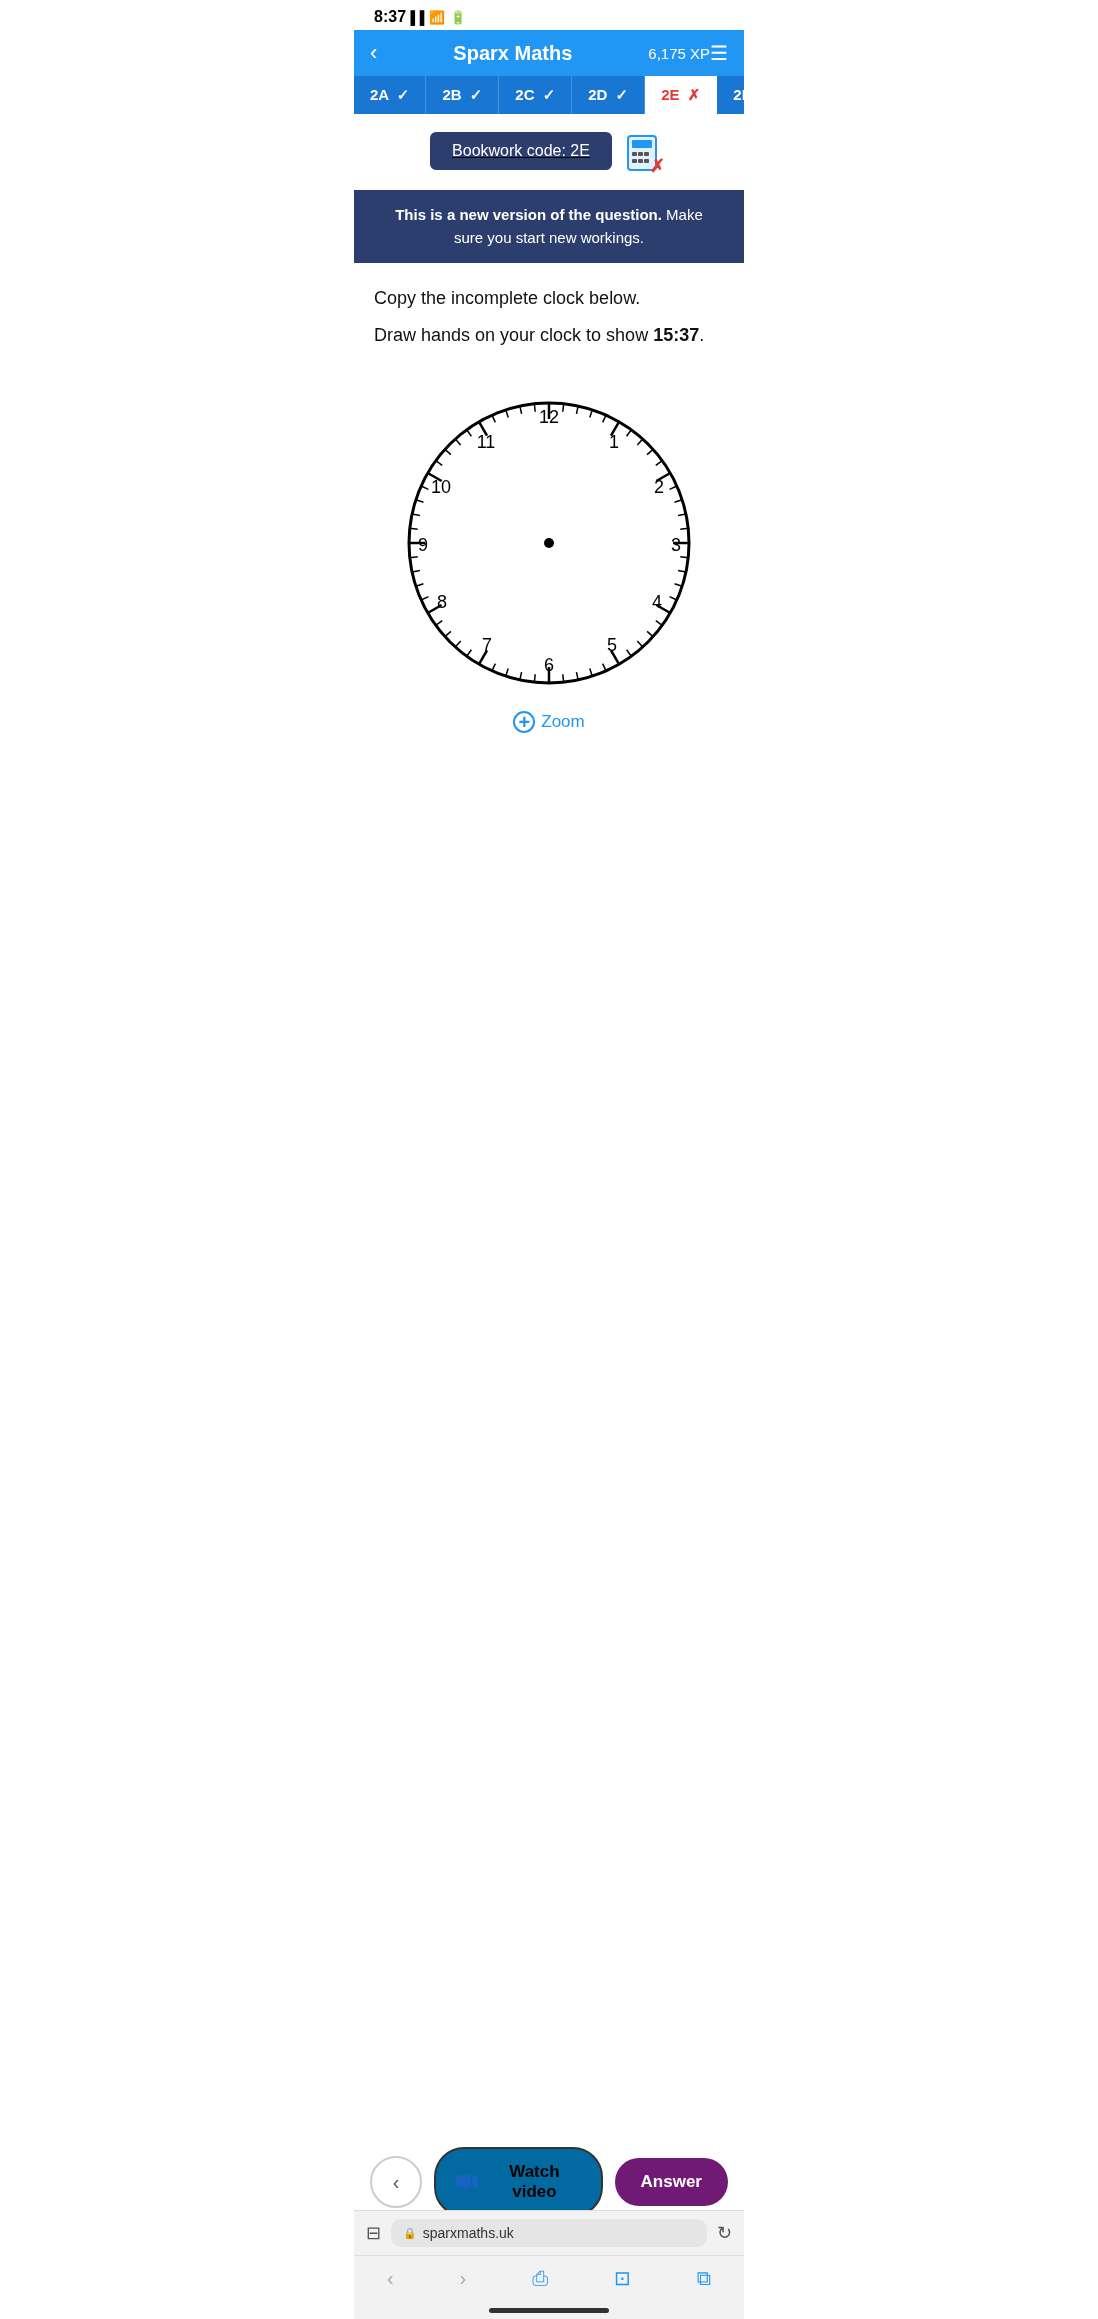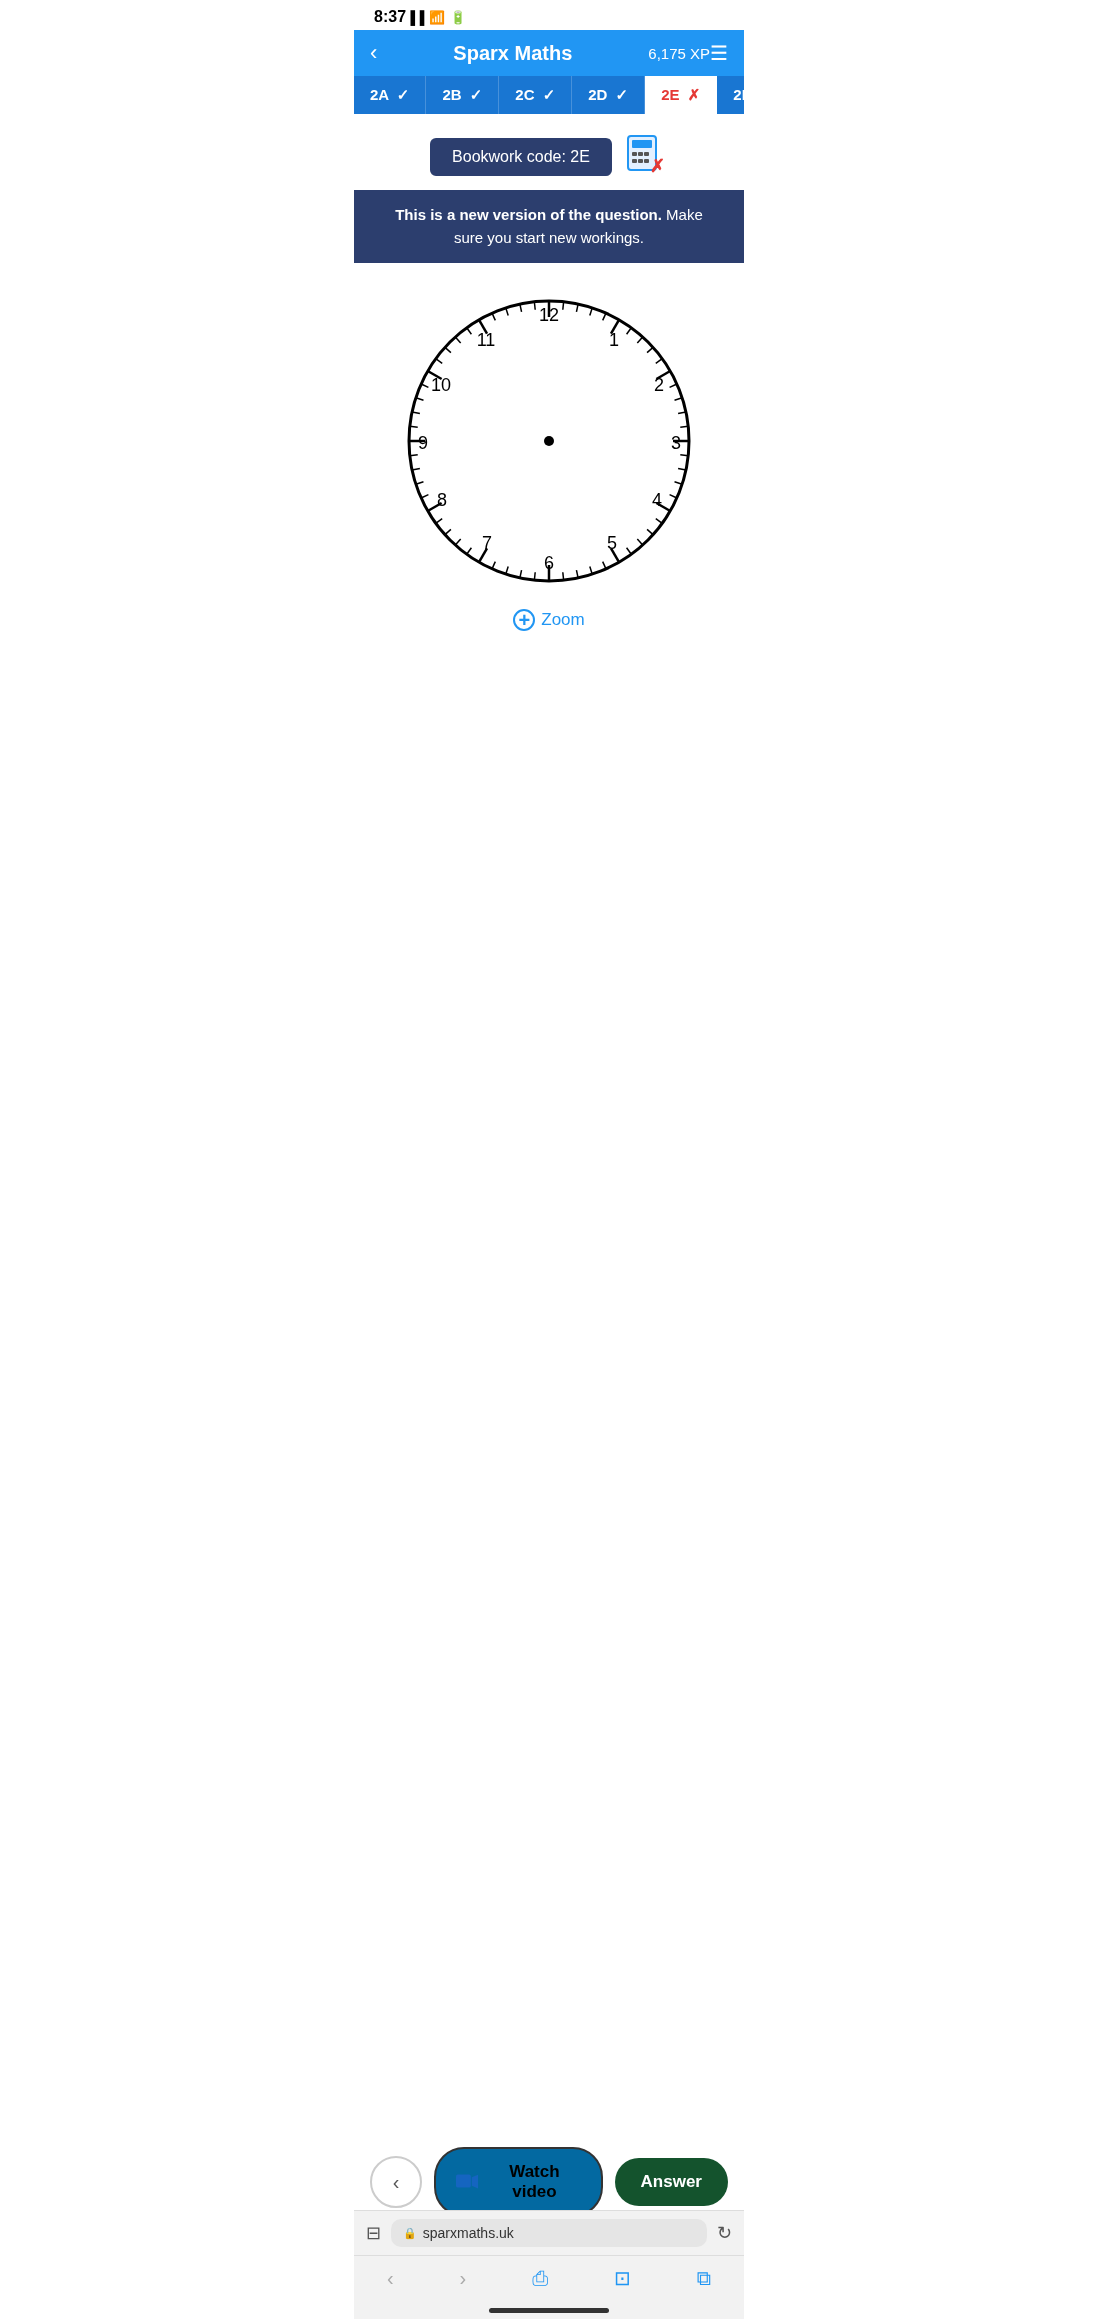--- a/index.html
+++ b/index.html
@@ -85,24 +85,25 @@
     .tab .cross { margin-left: 4px; color: #e53935; }
 
     
     .main {
       padding: 0;
     }
 
     
     .bookwork-row {
       display: flex;
-      align-items: flex-end;
+      align-items: flex-start;
       justify-content: center;
       gap: 12px;
       padding: 18px 16px 14px;
+      text-decoration: underline;
     }
     .bookwork-code {
       background: #2c3e6e;
       color: white;
       padding: 10px 22px;
       border-radius: 6px;
       font-size: 16px;
       font-weight: 500;
     }
     .calc-icon {
@@ -196,21 +197,21 @@
       padding: 13px 20px;
       display: flex;
       align-items: center;
       justify-content: center;
       gap: 10px;
       font-size: 17px;
       font-weight: 600;
       cursor: pointer;
     }
     .btn-answer {
-      background: #14532d;
+      background: #701a75;
       color: white;
       border: none;
       border-radius: 30px;
       padding: 14px 26px;
       font-size: 17px;
       font-weight: 600;
       cursor: pointer;
     }
 
     
@@ -334,20 +335,26 @@
 
         <text x="26" y="40" font-size="18" fill="#e53935" font-weight="bold">✗</text>
       </svg>
     </div>
   </div>
 
   <div class="info-banner">
     <span style="font-weight:700;">This is a new version of the question.</span><span> Make sure you start new workings.</span>
   </div>
 
+  <div class="question-area">
+    <div class="question-line">Copy the incomplete clock below.</div>
+    <div class="question-line">
+      <span>Draw hands on your clock to show </span><strong>15:37</strong><span>.</span>
+    </div>
+  </div>
 
   <div class="clock-container">
     <svg class="clock-svg" viewBox="0 0 300 300">
 
       <circle cx="150" cy="150" r="140" fill="white" stroke="black" stroke-width="3"></circle>
 
       <g>
         
       </g>
 

